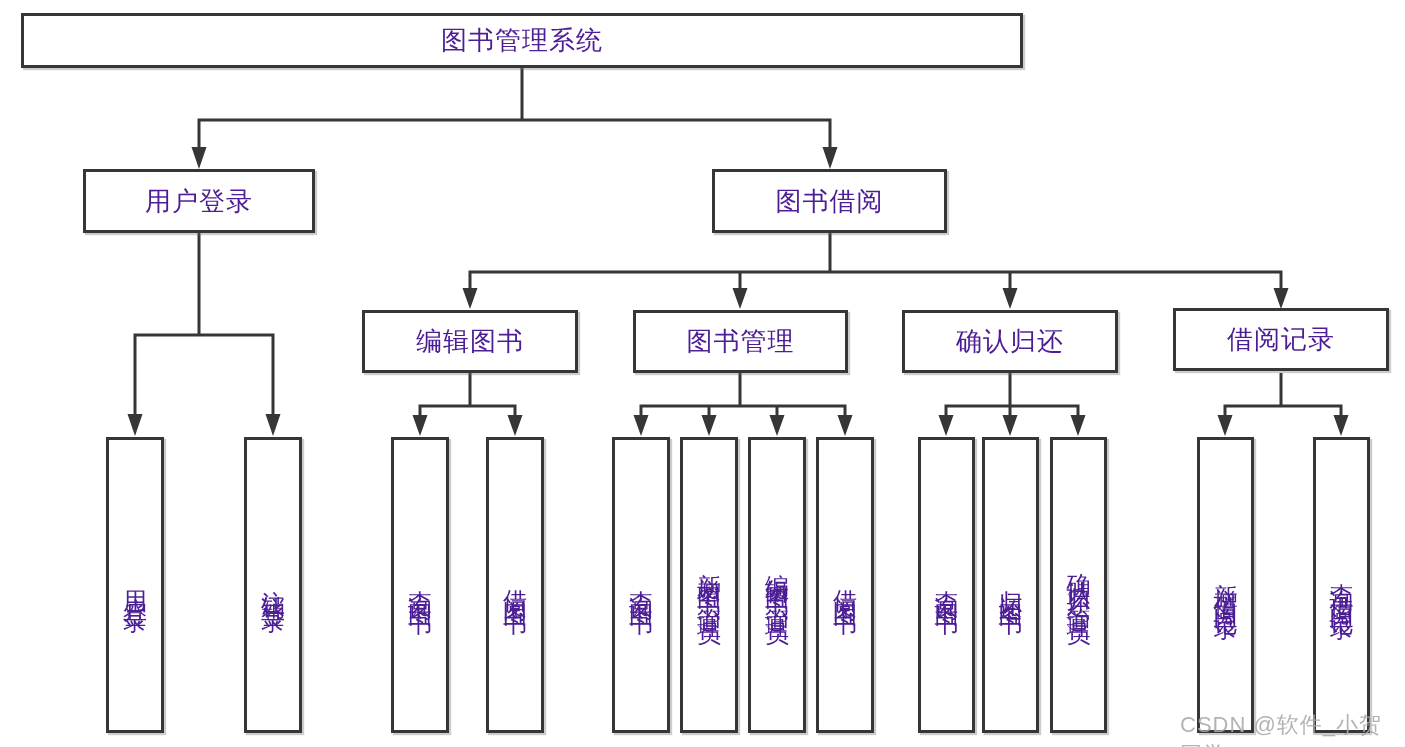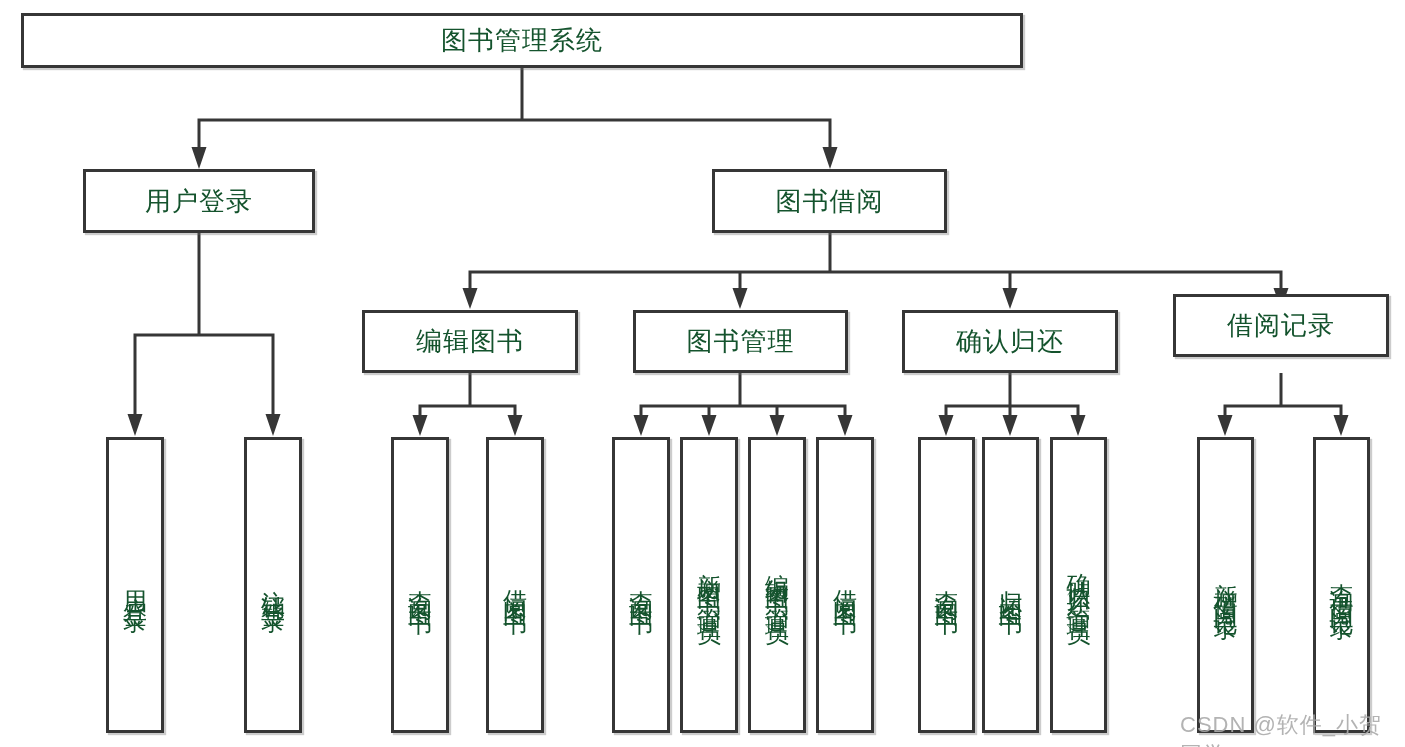--- a/index.html
+++ b/index.html
@@ -11,21 +11,21 @@
     overflow:hidden;
   }
   svg.wires{position:absolute;left:0;top:0;}
   .node{
     position:absolute;
     box-sizing:border-box;
     background:#ffffff;
     border:3px solid #363636;
     box-shadow:2px 2px 1px rgba(110,110,110,.35);
     display:flex;align-items:center;justify-content:center;
-    color:#14532d;
+    color:#4c1d95;
     white-space:nowrap;
   }
   .hnode{font-size:26px;letter-spacing:1px;}
   .root{left:21px;top:13px;width:1002px;height:55px;}
   .leaf{
     top:437px;height:296px;
     writing-mode:vertical-rl;
     text-orientation:mixed;
     font-size:24px;letter-spacing:7px;
     white-space:normal;
@@ -66,21 +66,21 @@
   </svg>
 
   <div class="node hnode root">图书管理系统</div>
 
   <div class="node hnode" style="left:83px;top:169px;width:232px;height:64px;">用户登录</div>
   <div class="node hnode" style="left:712px;top:169px;width:235px;height:64px;">图书借阅</div>
 
   <div class="node hnode" style="left:362px;top:310px;width:216px;height:63px;">编辑图书</div>
   <div class="node hnode" style="left:633px;top:310px;width:215px;height:63px;">图书管理</div>
   <div class="node hnode" style="left:902px;top:310px;width:216px;height:63px;">确认归还</div>
-  <div class="node hnode" style="left:1173px;top:294px;width:216px;height:63px;">借阅记录</div>
+  <div class="node hnode" style="left:1173px;top:308px;width:216px;height:63px;">借阅记录</div>
 
   <div class="node leaf" style="left:106px;width:58px;">用户登录</div>
   <div class="node leaf" style="left:244px;width:58px;">注销登录</div>
 
   <div class="node leaf" style="left:391px;width:58px;">查询图书</div>
   <div class="node leaf" style="left:486px;width:58px;">借阅图书</div>
 
   <div class="node leaf" style="left:612px;width:58px;">查询图书</div>
   <div class="node leaf" style="left:680px;width:58px;">新增图书（管理员）</div>
   <div class="node leaf" style="left:748px;width:58px;">编辑图书（管理员）</div>

